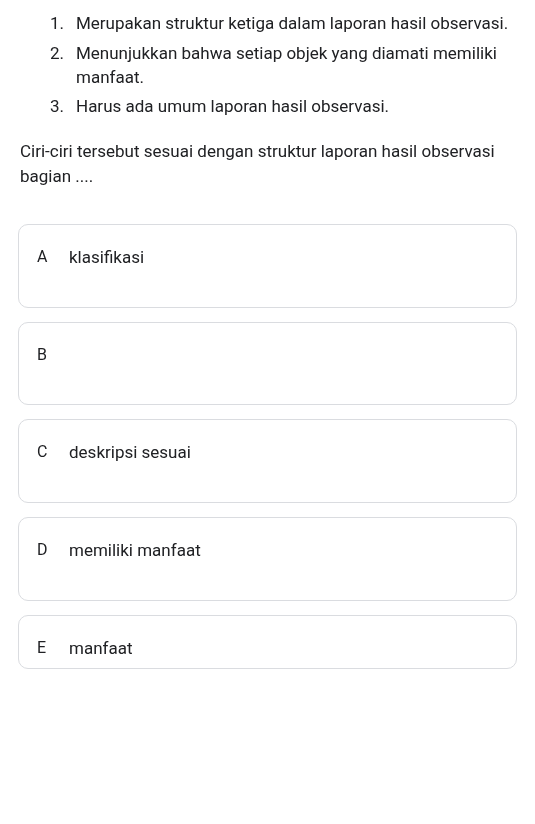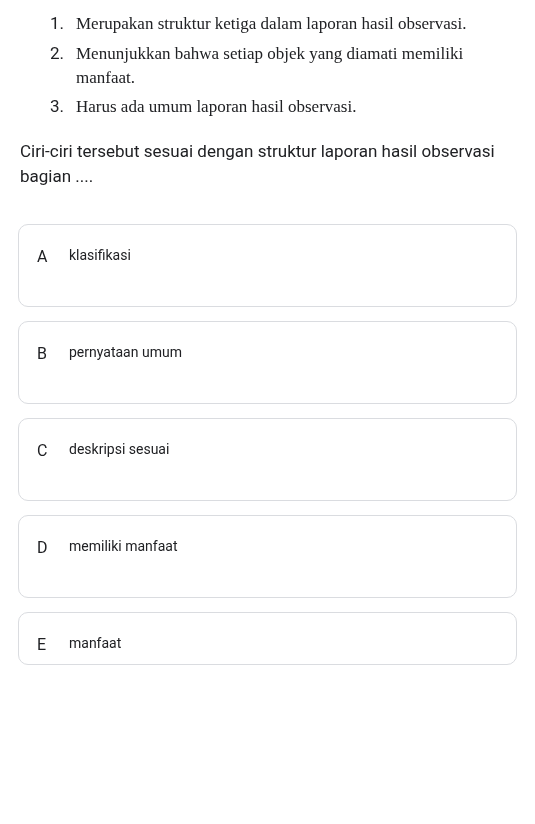--- a/index.html
+++ b/index.html
@@ -28,21 +28,20 @@
       margin-bottom: 6px;
       font-size: 17px;
       line-height: 1.4;
     }
     .list-number {
       min-width: 22px;
       margin-right: 4px;
     }
     .list-text {
       flex: 1;
-      font-family: Liberation Serif, serif;
     }
     .question-text {
       font-size: 17px;
       line-height: 1.45;
       margin-bottom: 36px;
       padding: 0 2px;
     }
     .options-container {
       display: flex;
       flex-direction: column;
@@ -59,21 +58,21 @@
     }
     .option-card:last-child {
       padding-bottom: 10px;
     }
     .option-letter {
       font-size: 16px;
       min-width: 32px;
       color: #202124;
     }
     .option-text {
-      font-size: 14px;
+      font-size: 17px;
       color: #202124;
     }
   </style>
 </head>
 <body>
 
 <div class="content-wrapper">
   <div class="numbered-list">
     <div class="list-item">
       <span class="list-number">1.</span>
@@ -91,21 +90,20 @@
 
   <div class="question-text">Ciri-ciri tersebut sesuai dengan struktur laporan hasil observasi bagian ....</div>
 
   <div class="options-container">
     <div class="option-card">
       <span class="option-letter">A</span>
       <span class="option-text">klasifikasi</span>
     </div>
     <div class="option-card">
       <span class="option-letter">B</span>
-      <span class="option-text">pernyataan umum</span>
     </div>
     <div class="option-card">
       <span class="option-letter">C</span>
       <span class="option-text">deskripsi sesuai</span>
     </div>
     <div class="option-card">
       <span class="option-letter">D</span>
       <span class="option-text">memiliki manfaat</span>
     </div>
     <div class="option-card">

